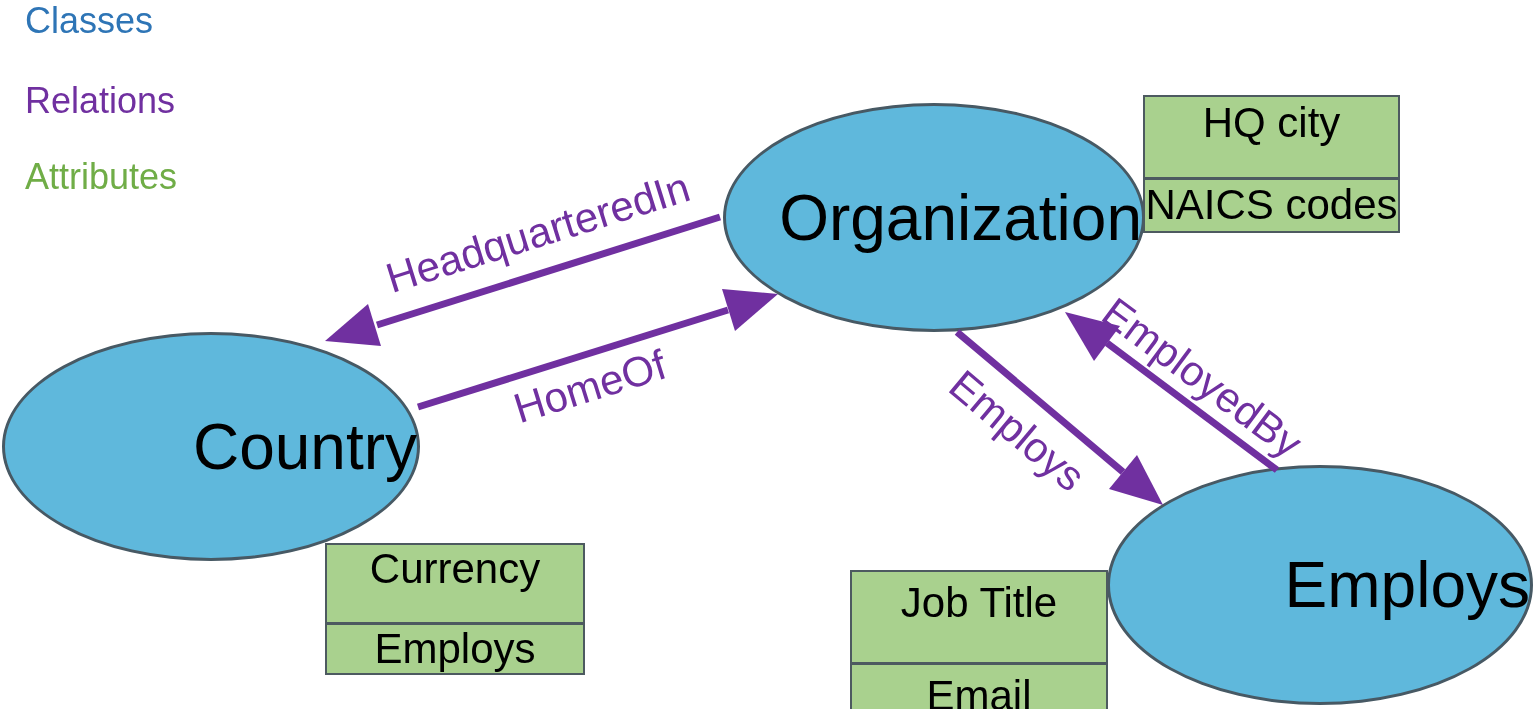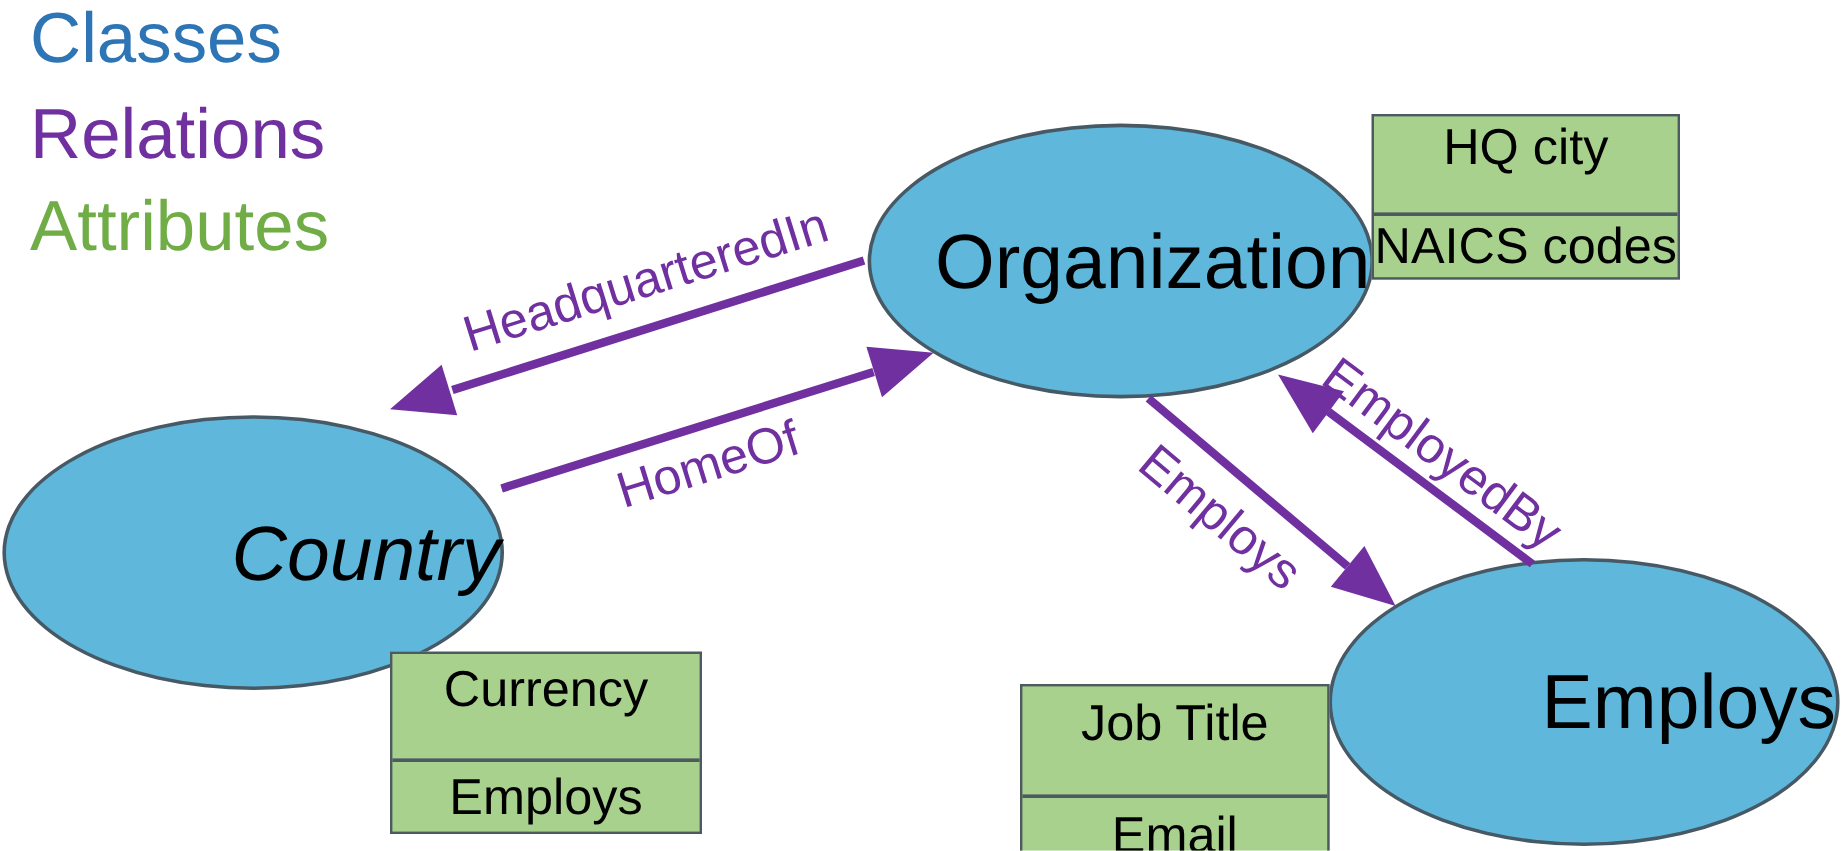--- a/index.html
+++ b/index.html
@@ -9,21 +9,21 @@
     height: 709px;
     background: #ffffff;
     overflow: hidden;
     font-family: "Liberation Sans", sans-serif;
   }
 
   
   .legend-item {
     position: absolute;
     left: 25px;
-    font-size: 59px;
+    font-size: 36px;
     line-height: 1.05;
     white-space: nowrap;
   }
   .legend-classes    { top: 2px;   color: var(--legend-classes, #2E75B6); }
   .legend-relations  { top: 82px;  color: var(--relation-color, #7030A0); }
   .legend-attributes { top: 158px; color: var(--legend-attributes, #70AD47); }
 
   
   .node {
     position: absolute;
@@ -31,21 +31,21 @@
     border-radius: 50%;
     background: var(--class-fill, #5FB8DC);
     border: 3px solid var(--class-border, #475964);
     display: flex;
     align-items: center;
     justify-content: flex-end;
     color: var(--text-color, #000000);
     font-size: 64px;
     white-space: nowrap;
   }
-  .node-country      { left: 2px;    top: 346px; width: 418px; height: 229px; font-style: italic; }
+  .node-country      { left: 2px;    top: 332px; width: 418px; height: 229px; }
   .node-organization { left: 723px;  top: 103px; width: 422px; height: 229px; }
   .node-employee     { left: 1107px; top: 465px; width: 426px; height: 240px; }
 
   
   .arrows { position: absolute; left: 0; top: 0; }
 
   
   .rel-label {
     position: absolute;
     color: var(--relation-color, #7030A0);
@@ -72,21 +72,21 @@
     flex: 1;
     display: flex;
     align-items: center;
     justify-content: center;
     color: var(--text-color, #000000);
     font-size: 42px;
     white-space: nowrap;
   }
   .attr-cell + .attr-cell { border-top: 3px solid var(--attr-border, #4D5A60); }
   .attrs-organization { left: 1143px; top: 95px;  width: 257px; height: 138px; }
-  .attrs-country      { left: 325px;  top: 543px; width: 260px; height: 152px; }
+  .attrs-country      { left: 325px;  top: 543px; width: 260px; height: 132px; }
   .attrs-employee     { left: 850px;  top: 570px; width: 258px; height: 159px; }
 </style>
 </head>
 <body>
 
 <div class="canvas">
 
   <div class="legend-item legend-classes">Classes</div>
   <div class="legend-item legend-relations">Relations</div>
   <div class="legend-item legend-attributes">Attributes</div>

